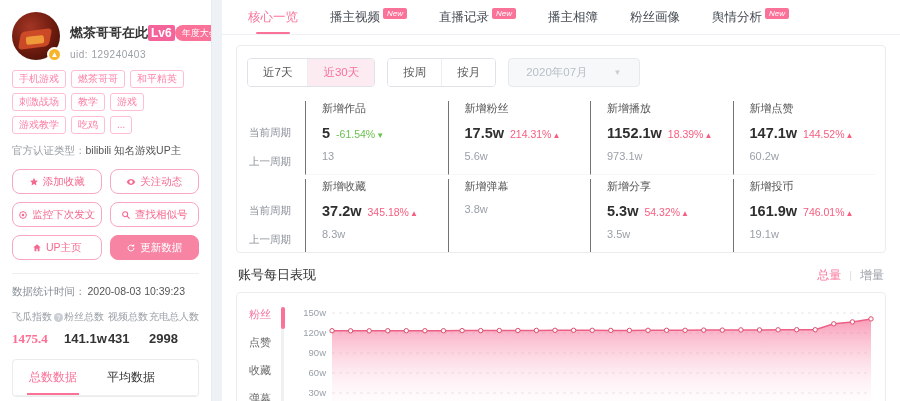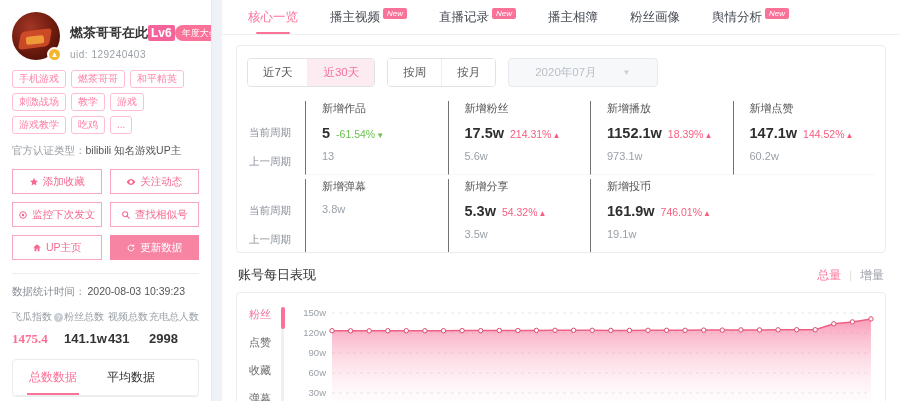--- a/index.html
+++ b/index.html
@@ -27,21 +27,21 @@
   .lv-badge { background:#f4649b; color:#fff; font-size:12px; padding:1px 3px; border-radius:2px; font-weight:bold; }
   .member-badge { background:#fb7299; color:#fff; font-size:9px; padding:1.5px 7px; border-radius:8px; white-space:nowrap; }
   .uid { font-size:10px; color:#9aa0a6; margin-top:7px; letter-spacing:.5px; }
   .tags { display:flex; flex-wrap:wrap; gap:5px; margin-top:10px; }
   .tag { font-size:10px; color:#ff7fa4; border:1px solid #ffbed2; border-radius:3px; padding:2px 6px; background:#fff; line-height:1.2; }
   .kv { font-size:10.5px; margin-top:8px; line-height:1.55; }
   .kv .k { color:#9aa0a6; }
   .kv .v { color:#555; }
   .btn-grid { display:grid; grid-template-columns:1fr 1fr; gap:8px; margin-top:11px; }
   .s-btn { display:flex; align-items:center; justify-content:center; gap:4px; height:25px;
-    border:1px solid #f9a6bf; border-radius:0; background:#fff; color:#f5698f; font-size:10.5px; cursor:pointer; white-space:nowrap; }
+    border:1px solid #f9a6bf; border-radius:8px; background:#fff; color:#f5698f; font-size:10.5px; cursor:pointer; white-space:nowrap; }
   .s-btn svg { width:10px; height:10px; }
   .s-btn.primary { background:#f884a4; border-color:#f884a4; color:#fff; }
   .divider { border:none; border-top:1px solid #eeeeee; margin:13px 0 0 0; }
   .stat-time { font-size:10.5px; margin-top:11px; white-space:nowrap; }
   .stat-time .k { color:#8a8f96; } .stat-time .v { color:#555; margin-left:2px; }
   .idx-row { display:flex; justify-content:space-between; margin-top:11px; }
   .idx-item { text-align:left; }
   .idx-label { font-size:10px; color:#9aa0a6; white-space:nowrap; display:flex; align-items:center; gap:2px; }
   .info-dot { width:9px; height:9px; border-radius:50%; background:#c9ced4; color:#fff; font-size:7px; line-height:9px; text-align:center; display:inline-block; }
   .idx-value { font-size:13px; font-weight:bold; color:#333; margin-top:7px; }
@@ -58,21 +58,21 @@
   .nav-tab.active { color:#fb7299; }
   .nav-tab.active::after { content:""; position:absolute; left:50%; transform:translateX(-50%); bottom:0; width:34px; height:2px; background:#fb7299; border-radius:1px; }
   .new-badge { background:#fb7299; color:#fff; font-size:8px; padding:1px 4px; border-radius:2px; margin-left:3px; transform:translateY(-4px); font-style:italic; }
   .content { padding:0 14px; }
   .ov-box { border:1px solid #ececec; border-radius:4px; margin-top:10px; padding:12px 10px 0; }
   .filter-row { display:flex; align-items:center; }
   .seg { display:inline-flex; border:1px solid #dfe3e8; border-radius:4px; overflow:hidden; margin-right:12px; background:#fff; }
   .seg-btn { padding:6px 15px; font-size:11.5px; color:#555; background:#fff; cursor:pointer; border-left:1px solid #eceef1; }
   .seg-btn:first-child { border-left:none; }
   .seg-btn.active { background:#fdebf2; color:#f5719a; }
-  .month-select { display:inline-flex; align-items:center; gap:26px; padding:6px 26px; border:1px solid #e6e9ee; border-radius:4px;
+  .month-select { display:inline-flex; align-items:center; gap:26px; padding:6px 17px; border:1px solid #e6e9ee; border-radius:4px;
     background:#f6f8fa; color:#b9bfc7; font-size:11.5px; cursor:not-allowed; }
   .caret { font-size:8px; color:#c9ced6; }
   .ov-row { display:grid; grid-template-columns:58px 1fr 1fr 1fr 1fr; margin-top:14px; }
   .ov-row.second { margin-top:4px; }
   .ov-labels { display:flex; flex-direction:column; gap:15px; margin-top:25px; font-size:10.5px; color:#8a8f99; padding-left:2px; }
   .ov-card { border-left:1px solid #737373; padding:0 0 12px 16px; }
   .ov-row.first .ov-card { border-bottom:1px solid #f7f7f8; }
   .ov-title { font-size:11px; color:#555; }
   .ov-val-row { display:flex; align-items:baseline; gap:6px; margin-top:9px; }
   .ov-value { font-size:14.5px; font-weight:bold; color:#2f2f2f; }
@@ -297,20 +297,28 @@
                 <span class="pct up"><span>144.52%</span><span class="arrow">▲</span></span>
               </div>
             <div class="ov-prev">60.2w</div>
           </div>
         </div>
 
         <div class="ov-row second">
           <div class="ov-labels">
             <span>当前周期</span>
             <span>上一周期</span>
+          </div>
+          <div class="ov-card">
+            <div class="ov-title">新增收藏</div>
+            <div class="ov-val-row">
+                <span class="ov-value">37.2w</span>
+                <span class="pct up"><span>345.18%</span><span class="arrow">▲</span></span>
+              </div>
+            <div class="ov-prev">8.3w</div>
           </div>
           <div class="ov-card">
             <div class="ov-title">新增弹幕</div>
             <div class="ov-prev">3.8w</div>
           </div>
           <div class="ov-card">
             <div class="ov-title">新增分享</div>
             <div class="ov-val-row">
                 <span class="ov-value">5.3w</span>
                 <span class="pct up"><span>54.32%</span><span class="arrow">▲</span></span>

